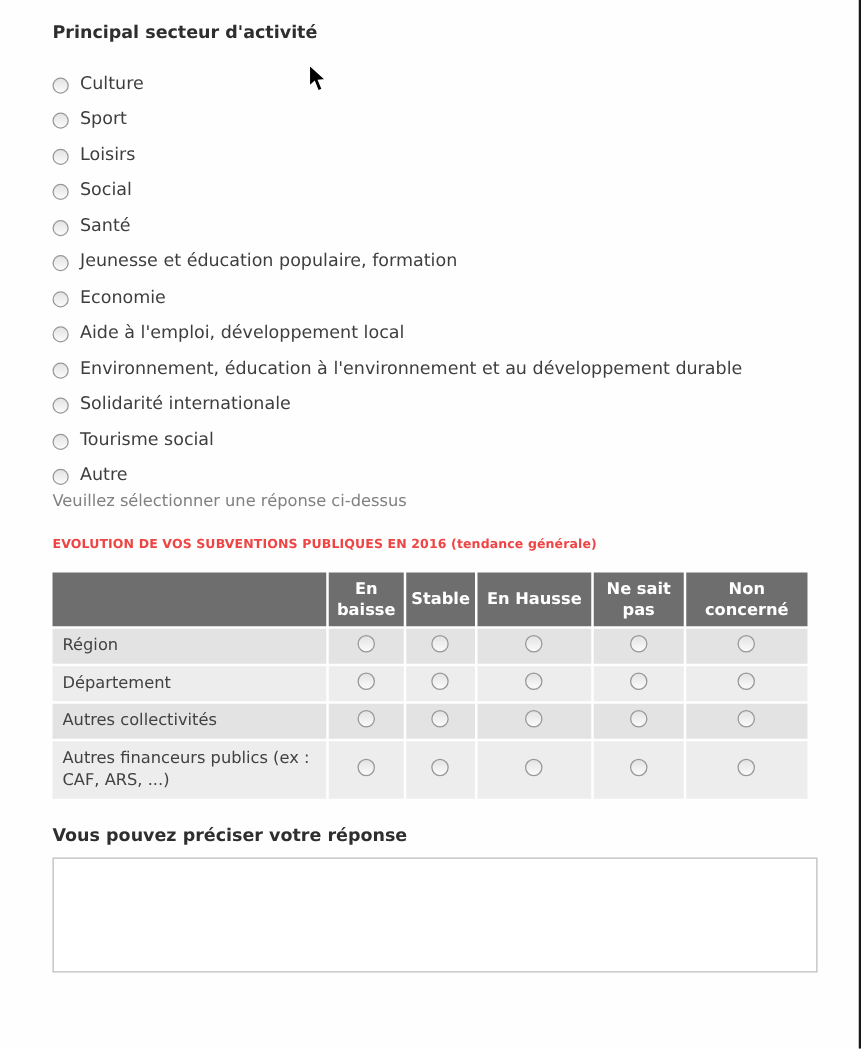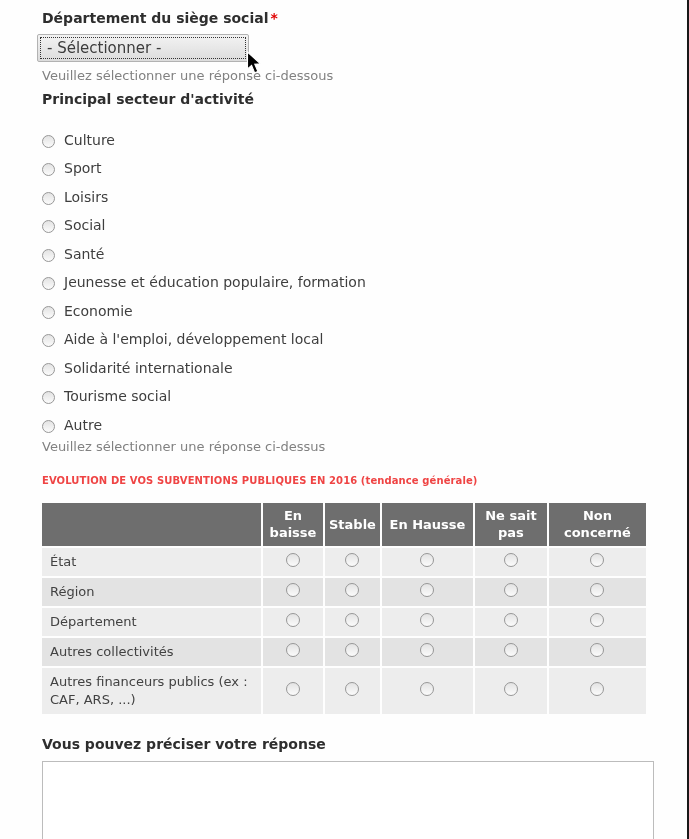--- a/index.html
+++ b/index.html
@@ -145,27 +145,20 @@
     top: 0; right: 0;
     width: 2px; height: 839px;
     background: #181818;
   }
 </style>
 </head>
 <body>
 
 <div class="content">
 
-  <div>
-    <div class="field-label"><span>Département du siège social</span><span class="req">*</span></div>
-    <div class="select-box">
-      <span>- Sélectionner -</span>
-    </div>
-    <div class="helper">Veuillez sélectionner une réponse ci-dessous</div>
-  </div>
 
   <div class="section-gap">
     <div class="field-label">Principal secteur d'activité</div>
     <div class="opts">
       <div class="opt">
           <span class="radio"></span>
           <span class="opt-label">Culture</span>
         </div>
       <div class="opt">
           <span class="radio"></span>
@@ -187,20 +180,24 @@
           <span class="radio"></span>
           <span class="opt-label">Jeunesse et éducation populaire, formation</span>
         </div>
       <div class="opt">
           <span class="radio"></span>
           <span class="opt-label">Economie</span>
         </div>
       <div class="opt">
           <span class="radio"></span>
           <span class="opt-label">Aide à l'emploi, développement local</span>
+        </div>
+      <div class="opt">
+          <span class="radio"></span>
+          <span class="opt-label">Environnement, éducation à l'environnement et au développement durable</span>
         </div>
       <div class="opt">
           <span class="radio"></span>
           <span class="opt-label">Solidarité internationale</span>
         </div>
       <div class="opt">
           <span class="radio"></span>
           <span class="opt-label">Tourisme social</span>
         </div>
       <div class="opt">
@@ -216,28 +213,20 @@
     <table class="matrix">
       <tbody>
           <tr>
         <th class="corner col-label"></th>
         <th class="col-baisse">En baisse</th>
         <th class="col-stable">Stable</th>
         <th class="col-hausse">En Hausse</th>
         <th class="col-sait">Ne sait pas</th>
         <th class="col-conc">Non concerné</th>
       </tr>
-      <tr class="odd">
-        <td class="row-label">État</td>
-        <td><span class="radio"></span></td>
-        <td><span class="radio"></span></td>
-        <td><span class="radio"></span></td>
-        <td><span class="radio"></span></td>
-        <td><span class="radio"></span></td>
-      </tr>
       <tr class="even">
         <td class="row-label">Région</td>
         <td><span class="radio"></span></td>
         <td><span class="radio"></span></td>
         <td><span class="radio"></span></td>
         <td><span class="radio"></span></td>
         <td><span class="radio"></span></td>
       </tr>
       <tr class="odd">
         <td class="row-label">Département</td>

